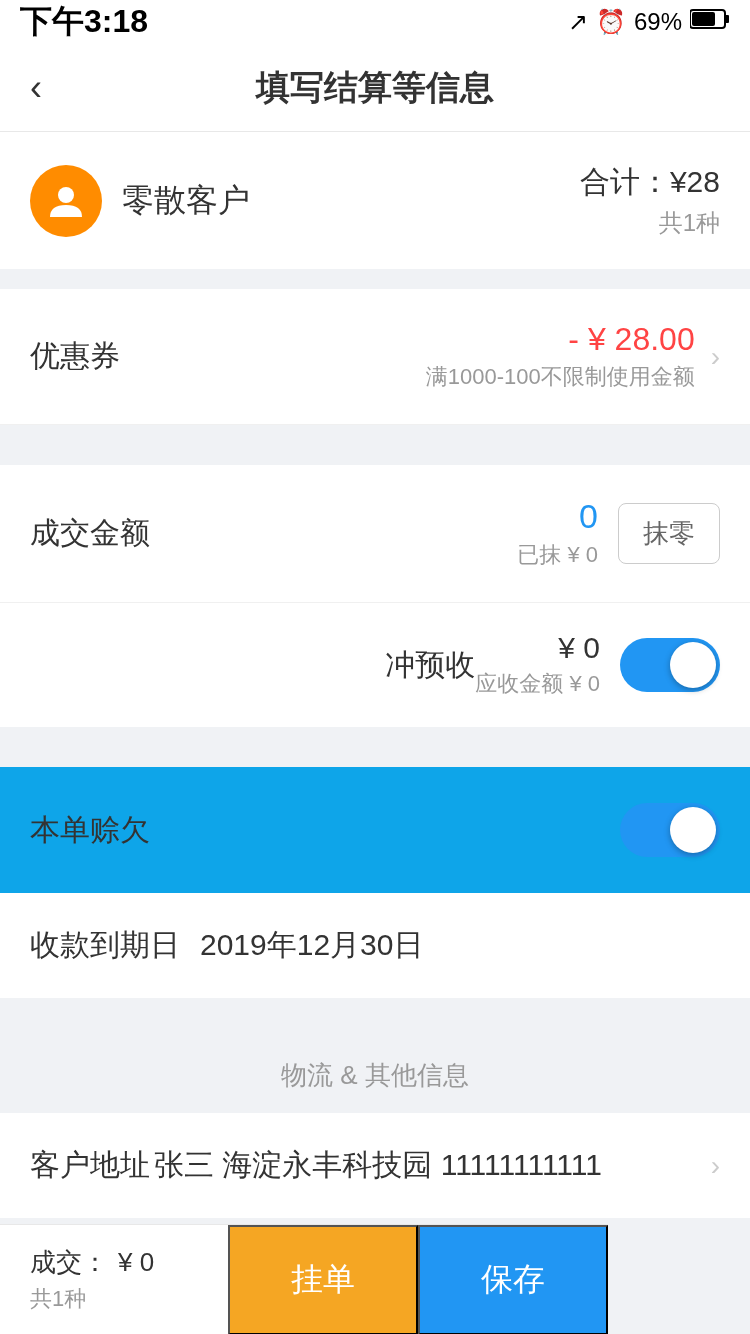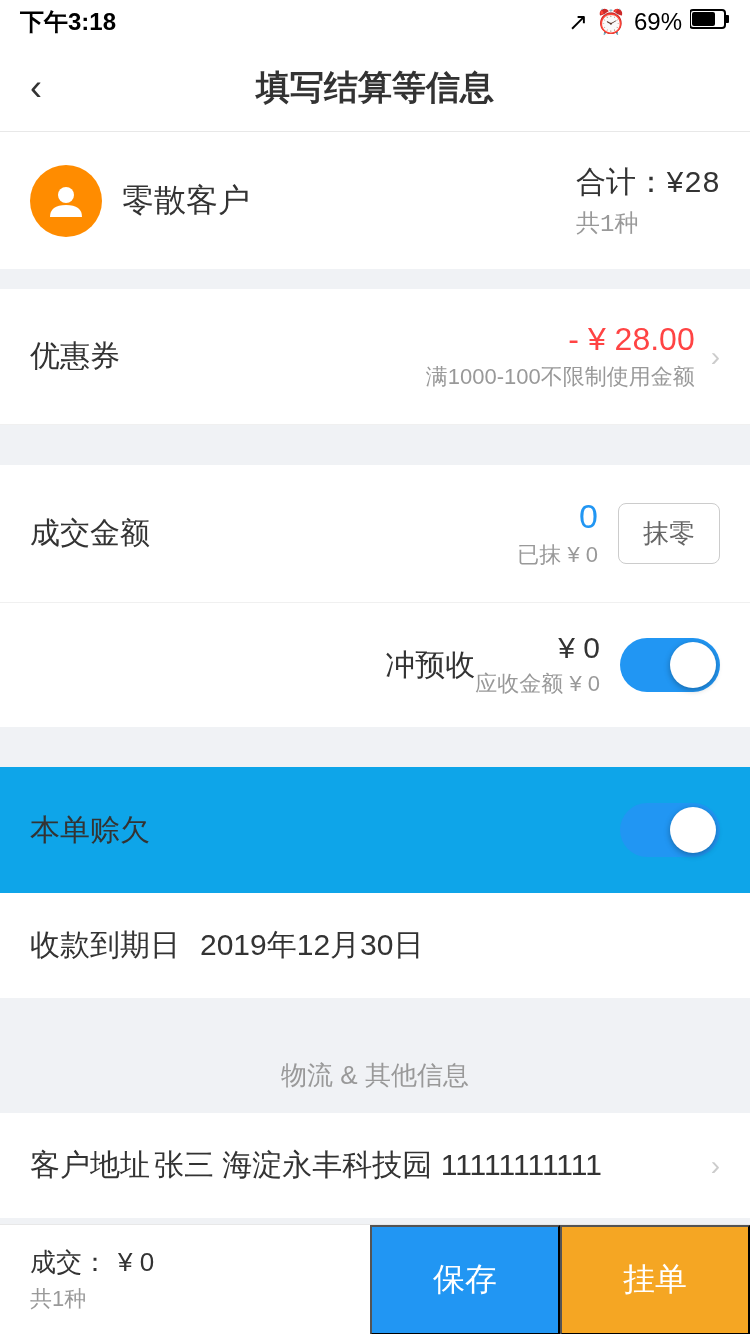--- a/index.html
+++ b/index.html
@@ -20,21 +20,21 @@
       height: 44px;
       background: #fff;
       display: flex;
       align-items: center;
       justify-content: space-between;
       padding: 0 20px;
       font-size: 24px;
       color: #000;
     }
     .status-left { display: flex; align-items: center; gap: 10px; }
-    .status-center { font-size: 24px; font-weight: 600; }
+    .status-center { font-size: 32px; font-weight: 600; }
     .status-right { display: flex; align-items: center; gap: 8px; font-size: 24px; }
 
     
     .nav-bar {
       width: 100%;
       height: 88px;
       background: #fff;
       display: flex;
       align-items: center;
       justify-content: center;
@@ -88,21 +88,21 @@
       display: flex;
       align-items: center;
       justify-content: center;
     }
     .customer-avatar svg { width: 40px; height: 40px; }
     .customer-name {
       font-size: 32px;
       color: #333;
     }
     .customer-total {
-      font-family: Liberation Mono, monospace;
+      text-align: right;
     }
     .total-amount {
       font-size: 30px;
       color: #333;
     }
     .total-count {
       font-size: 24px;
       color: #999;
       margin-top: 4px;
     }
@@ -286,21 +286,21 @@
       color: #333;
       flex: 1;
       margin-left: 4px;
     }
 
     
     .bottom-bar {
       position: fixed;
       bottom: 0;
       left: 0;
-      width: 750px;
+      width: 608px;
       height: 110px;
       background: #fff;
       display: flex;
       align-items: center;
       border-top: 1px solid #e8e8e8;
     }
     .bottom-info {
       flex: 1;
       padding: 0 30px;
     }
@@ -447,15 +447,15 @@
 </div>
 
 <div class="bottom-bar">
   <div class="bottom-info">
     <div class="bottom-deal">
       <span>成交：</span>
       <span>¥ 0</span>
     </div>
     <div class="bottom-count">共1种</div>
   </div>
+  <button class="bottom-btn btn-hold">挂单</button>
   <button class="bottom-btn btn-save">保存</button>
-  <button class="bottom-btn btn-hold">挂单</button>
 </div>
 
 </body></html>

